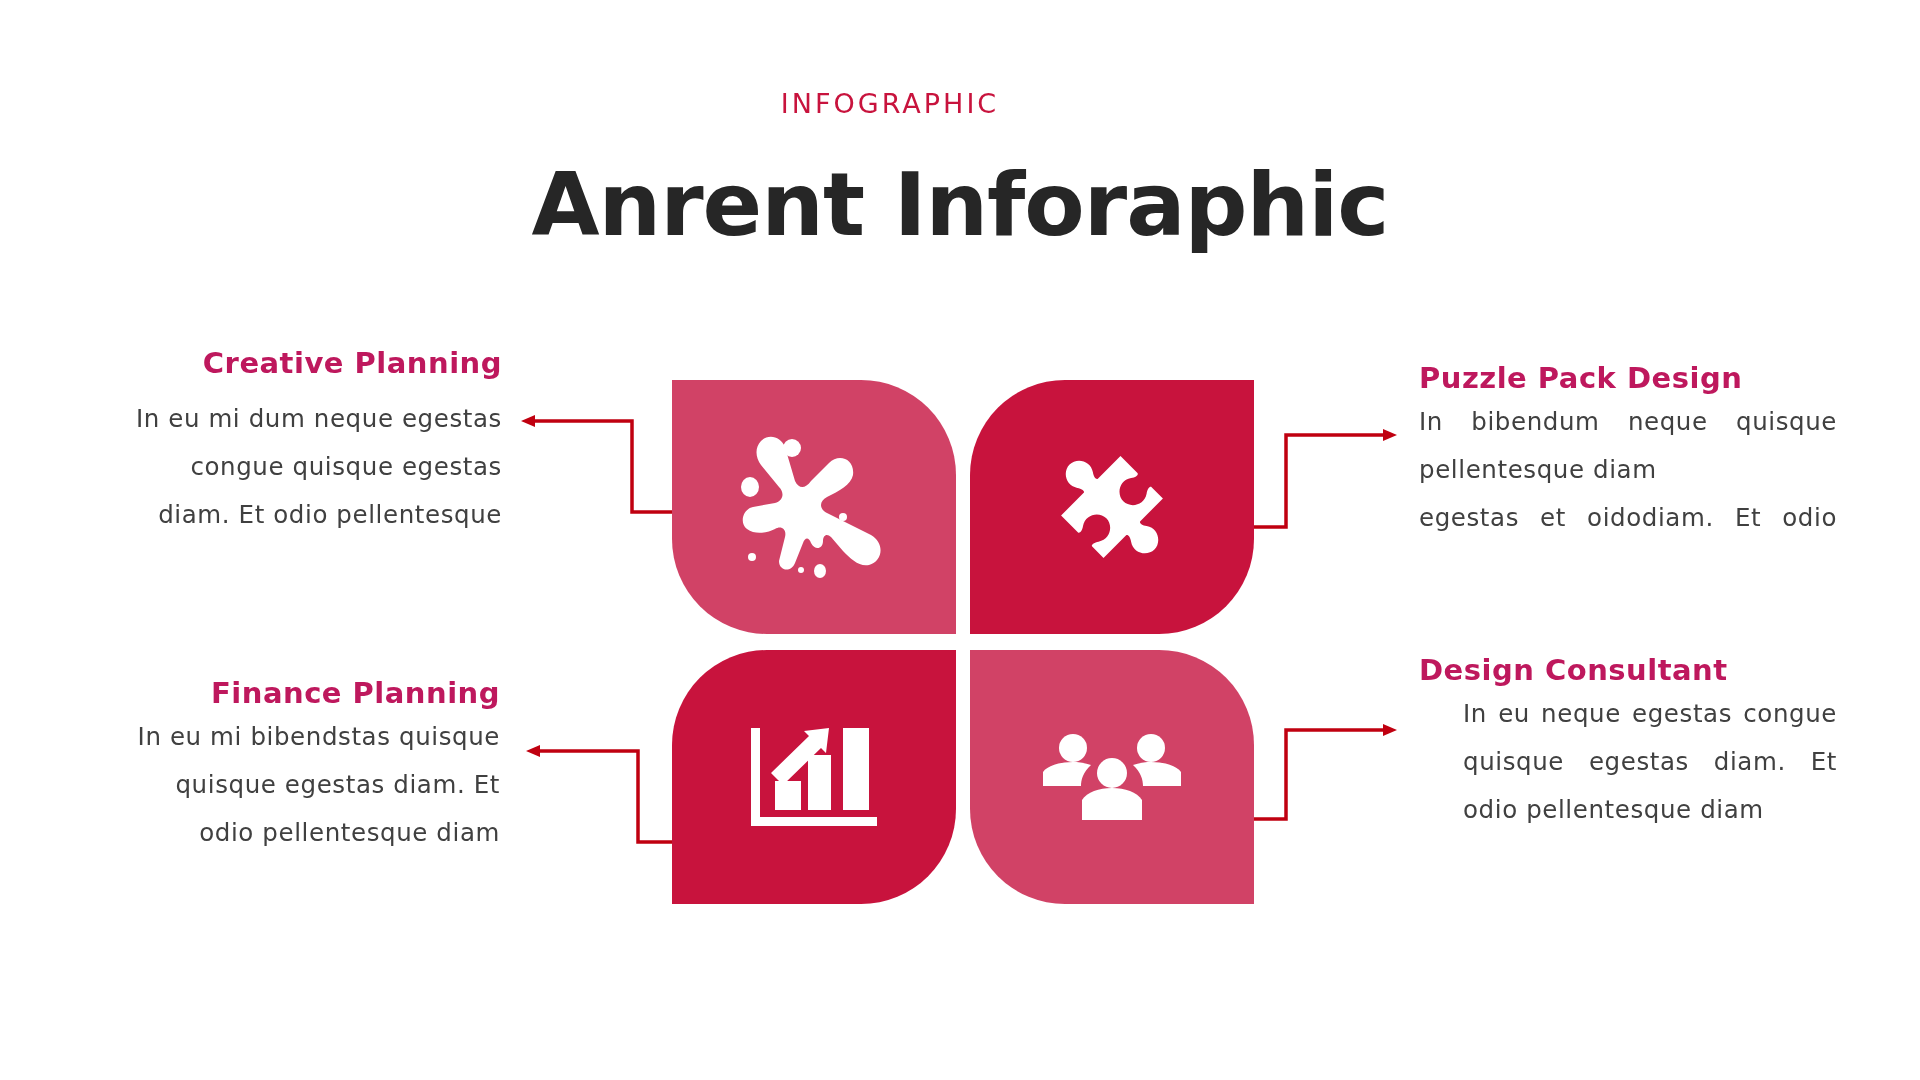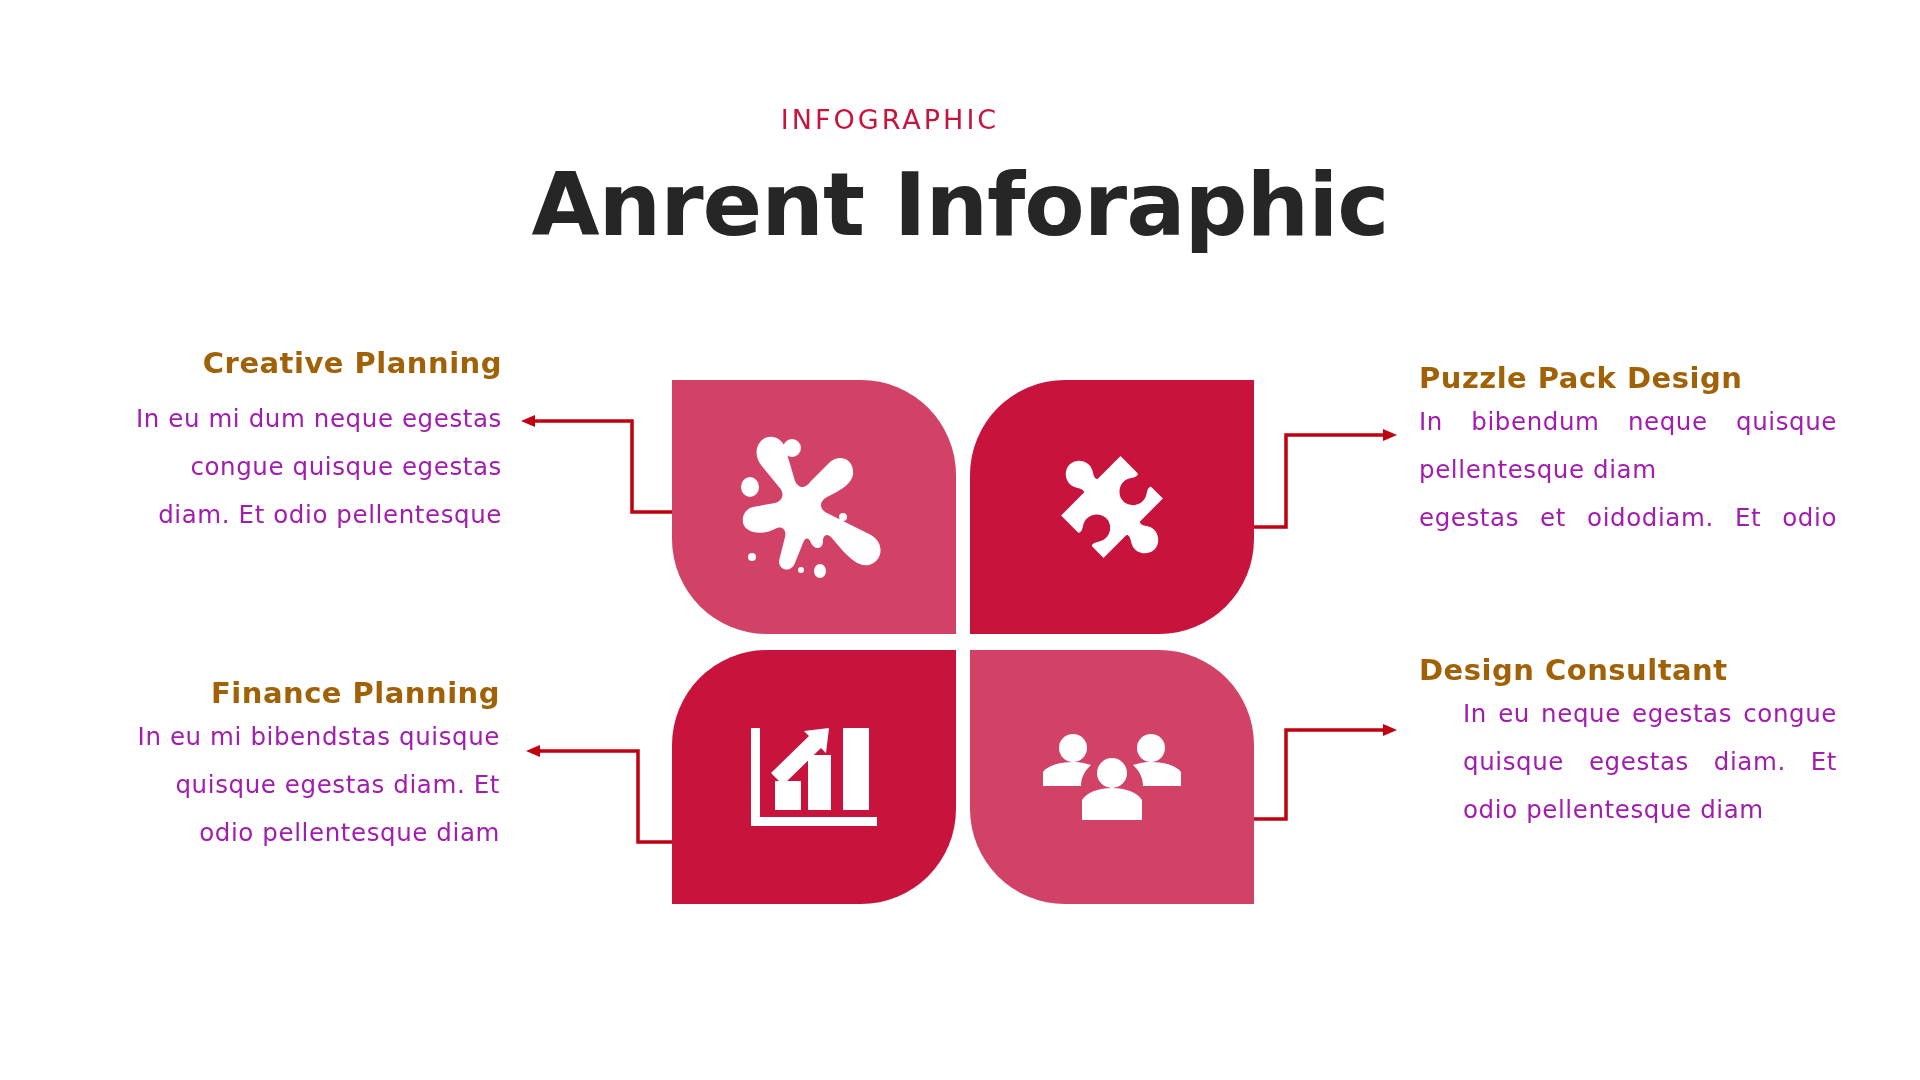--- a/index.html
+++ b/index.html
@@ -1,28 +1,28 @@
 <!DOCTYPE html>
 <html><head>
 <meta charset="utf-8">
 <style>
   html, body { margin:0; padding:0; }
   body { width:1920px; height:1080px; background:#ffffff; position:relative; overflow:hidden; font-family:"DejaVu Sans", sans-serif; }
-  .eyebrow { position:absolute; left:0; width:1780px; top:104px; text-align:center; font-size:27px; letter-spacing:3px; color:#C8133D; font-family:"DejaVu Sans", sans-serif; }
+  .eyebrow { position:absolute; left:0; width:1780px; top:88px; text-align:center; font-size:27px; letter-spacing:3px; color:#C8133D; font-family:"DejaVu Sans", sans-serif; }
   .title { position:absolute; left:0; width:1920px; top:150px; text-align:center; font-size:88px; font-weight:bold; color:#262626; letter-spacing:-1px; font-family:"DejaVu Sans", sans-serif; line-height:110px; }
   .tile { position:absolute; width:284px; height:254px; display:flex; align-items:center; justify-content:center; }
   .tile.tl { left:672px; top:380px; background:#D14266; border-radius:0 95px 0 95px; }
   .tile.tr { left:970px; top:380px; background:#C8133D; border-radius:95px 0 95px 0; }
   .tile.bl { left:672px; top:650px; background:#C8133D; border-radius:95px 0 95px 0; }
   .tile.br { left:970px; top:650px; background:#D14266; border-radius:0 95px 0 95px; }
   .tile svg { display:block; }
   .connector { position:absolute; left:0; top:0; width:1920px; height:1080px; pointer-events:none; }
   .block { position:absolute; width:430px; }
-  .block .heading { font-size:29px; font-weight:bold; color:#a16207; letter-spacing:0.5px; line-height:40px; white-space:nowrap; }
-  .block .body { font-size:24.5px; color:#a21caf; line-height:48px; letter-spacing:0.6px; }
+  .block .heading { font-size:29px; font-weight:bold; color:#be185d; letter-spacing:0.5px; line-height:40px; white-space:nowrap; }
+  .block .body { font-size:24.5px; color:#404040; line-height:48px; letter-spacing:0.6px; }
   .block .line { display:block; white-space:nowrap; }
   .block.left { text-align:right; }
   .block.left .line { text-align:right; }
   .block.right { text-align:left; }
   .block.right .line { text-align:justify; text-align-last:justify; }
   .block.right .line.last { text-align-last:left; }
 </style>
 </head>
 <body>
 

